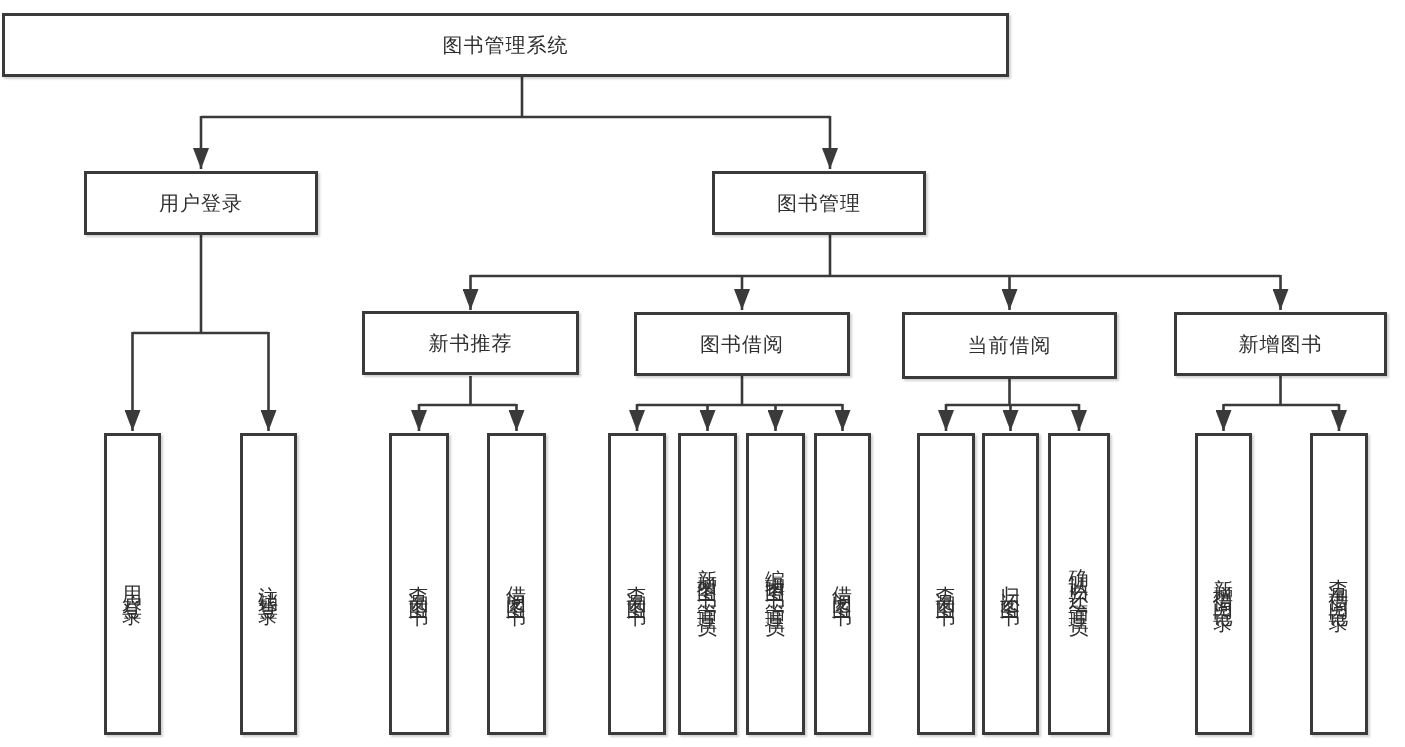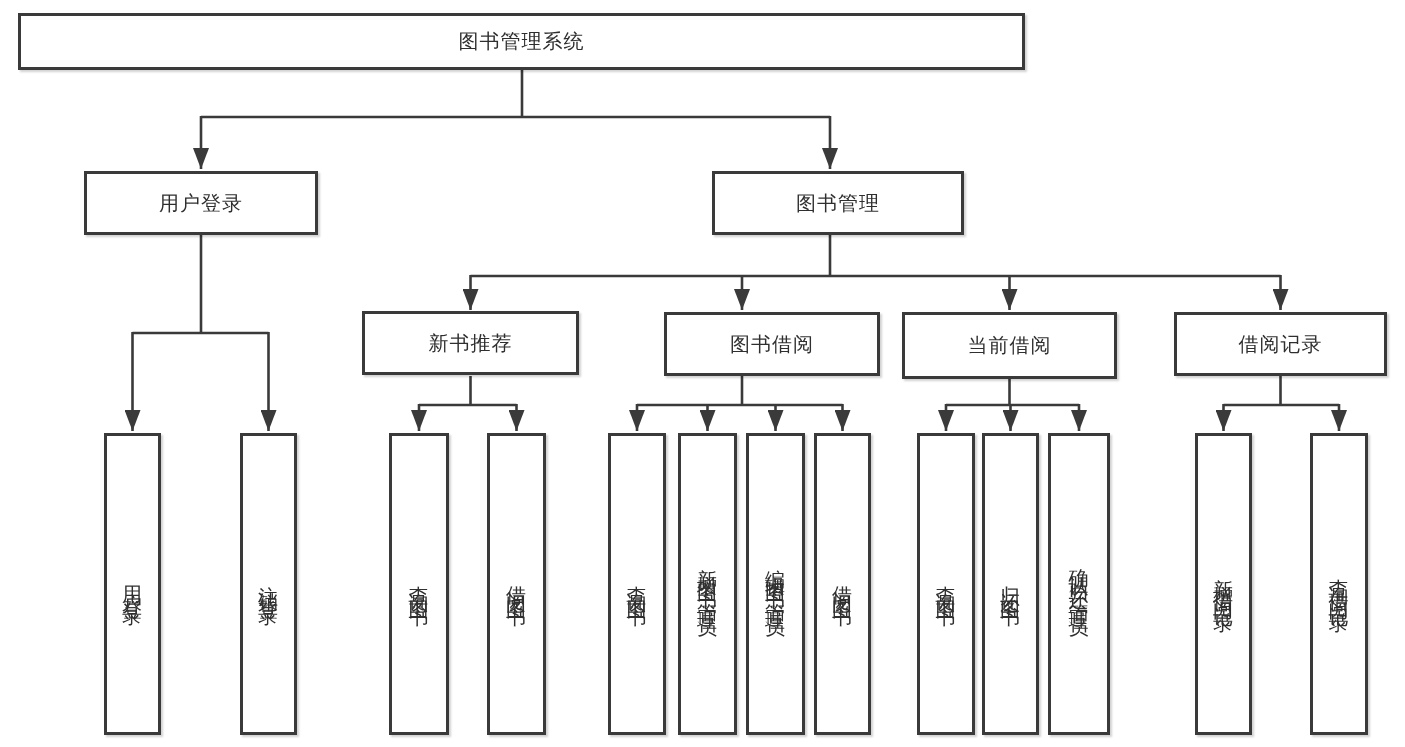--- a/index.html
+++ b/index.html
@@ -110,29 +110,29 @@
 
       <g>
         <path d="M1280.5,376 V405"></path>
         <path d="M1223.5,405 H1339"></path>
         <path d="M1223.5,404 V431" marker-end="url(#arrow)"></path>
         <path d="M1339,404 V431" marker-end="url(#arrow)"></path>
       </g>
     </g>
   </svg>
 
-  <div class="node" style="left:18px;top:13px;width:1007px;height:57px;">图书管理系统</div>
+  <div class="node" style="left:2px;top:13px;width:1007px;height:64px;">图书管理系统</div>
 
   <div class="node" style="left:84px;top:171px;width:234px;height:64px;">用户登录</div>
-  <div class="node" style="left:712px;top:171px;width:252px;height:64px;font-family:Liberation Mono, monospace;">图书管理</div>
+  <div class="node" style="left:712px;top:171px;width:214px;height:64px;font-family:Liberation Mono, monospace;">图书管理</div>
 
   <div class="node" style="left:362px;top:311px;width:217px;height:64px;">新书推荐</div>
-  <div class="node" style="left:664px;top:312px;width:216px;height:64px;">图书借阅</div>
+  <div class="node" style="left:634px;top:312px;width:216px;height:64px;">图书借阅</div>
   <div class="node" style="left:902px;top:312px;width:215px;height:67px;">当前借阅</div>
-  <div class="node" style="left:1174px;top:312px;width:213px;height:64px;">借阅记录</div>
+  <div class="node" style="left:1174px;top:312px;width:213px;height:64px;">新增图书</div>
 
   <div class="leaf" style="left:104px;width:57px;">
     <span>用户登录</span>
   </div>
   <div class="leaf" style="left:240px;width:57px;">
     <span>注销登录</span>
   </div>
   <div class="leaf" style="left:389px;width:60px;">
     <span>查询图书</span>
   </div>

